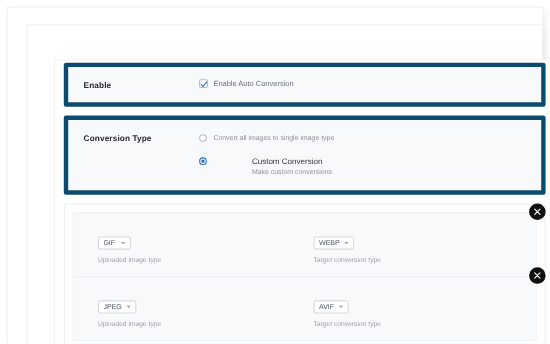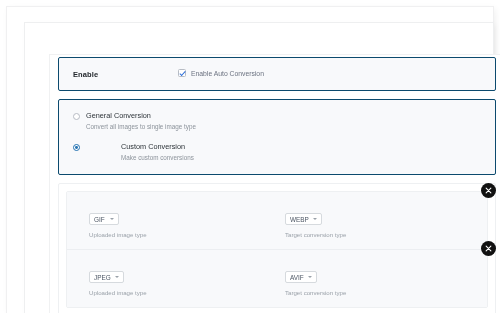--- a/index.html
+++ b/index.html
@@ -55,21 +55,21 @@
     top: 0px;
     width: 454px;
     height: 281px;
     background: #ffffff;
     padding: 2px 8px 0 8px;
   }
 
   
   .field-row {
     background: #f8f9fb;
-    border: 1px solid #0c4a6e;
+    border: 4px solid #0c4a6e;
     border-radius: 2px;
     display: flex;
     align-items: flex-start;
     padding: 11px 14px;
     margin-bottom: 8px;
   }
 
   .field-label {
     width: 105px;
     flex: 0 0 105px;
@@ -264,27 +264,27 @@
           <div class="field-label">Enable</div>
           <div class="field-control">
             <label class="check-line">
               <span class="checkbox checked"></span>
               <span class="check-label">Enable Auto Conversion</span>
             </label>
           </div>
         </div>
 
         <div class="field-row">
+          <div class="field-label">Conversion Type</div>
           <div class="field-control">
             <div class="radio-group">
 
               <label class="radio-item">
                 <span class="radio"></span>
                 <span class="radio-texts">
-                  <span class="radio-title">General Conversion</span>
                   <span class="radio-desc">Convert all images to single image type</span>
                 </span>
               </label>
 
               <label class="radio-item">
                 <span class="radio selected"></span>
                 <span class="radio-texts">
                   <span class="radio-title">Custom Conversion</span>
                   <span class="radio-desc">Make custom conversions</span>
                 </span>

